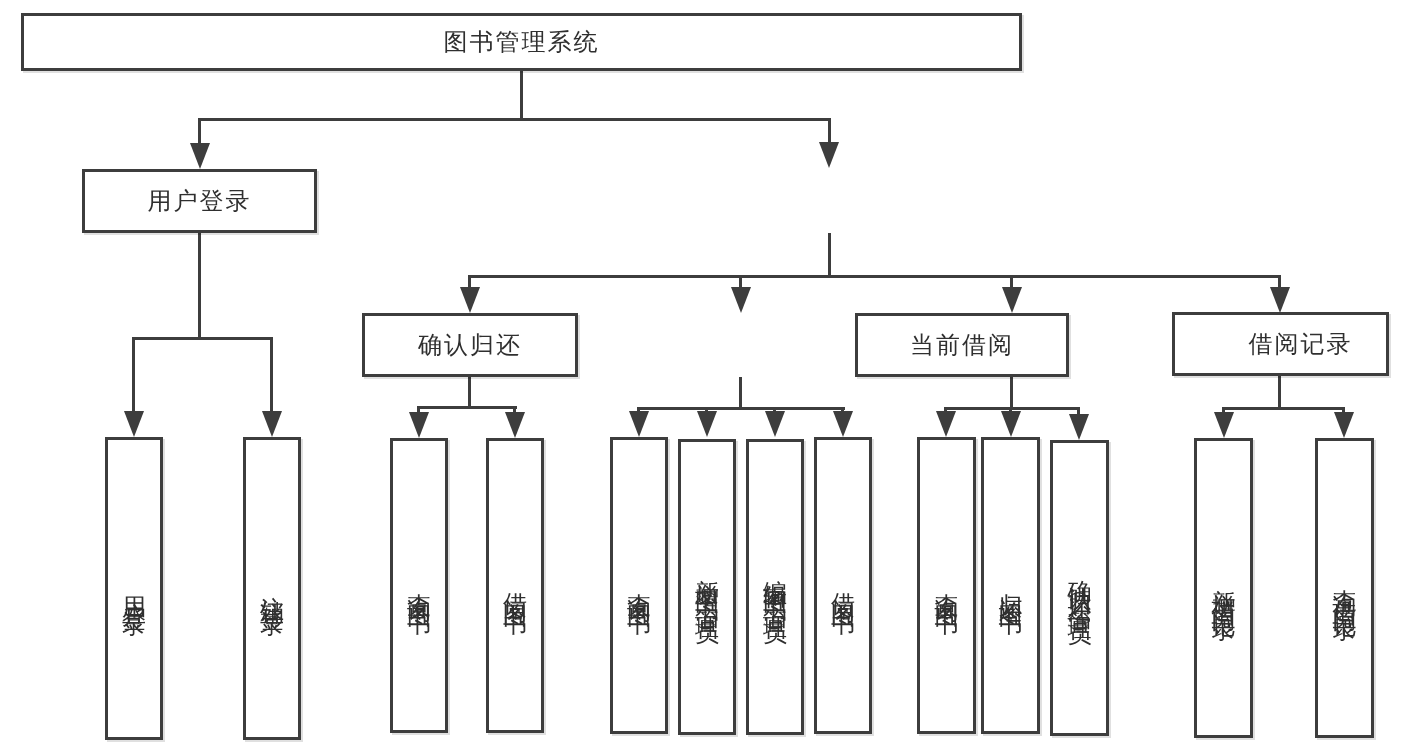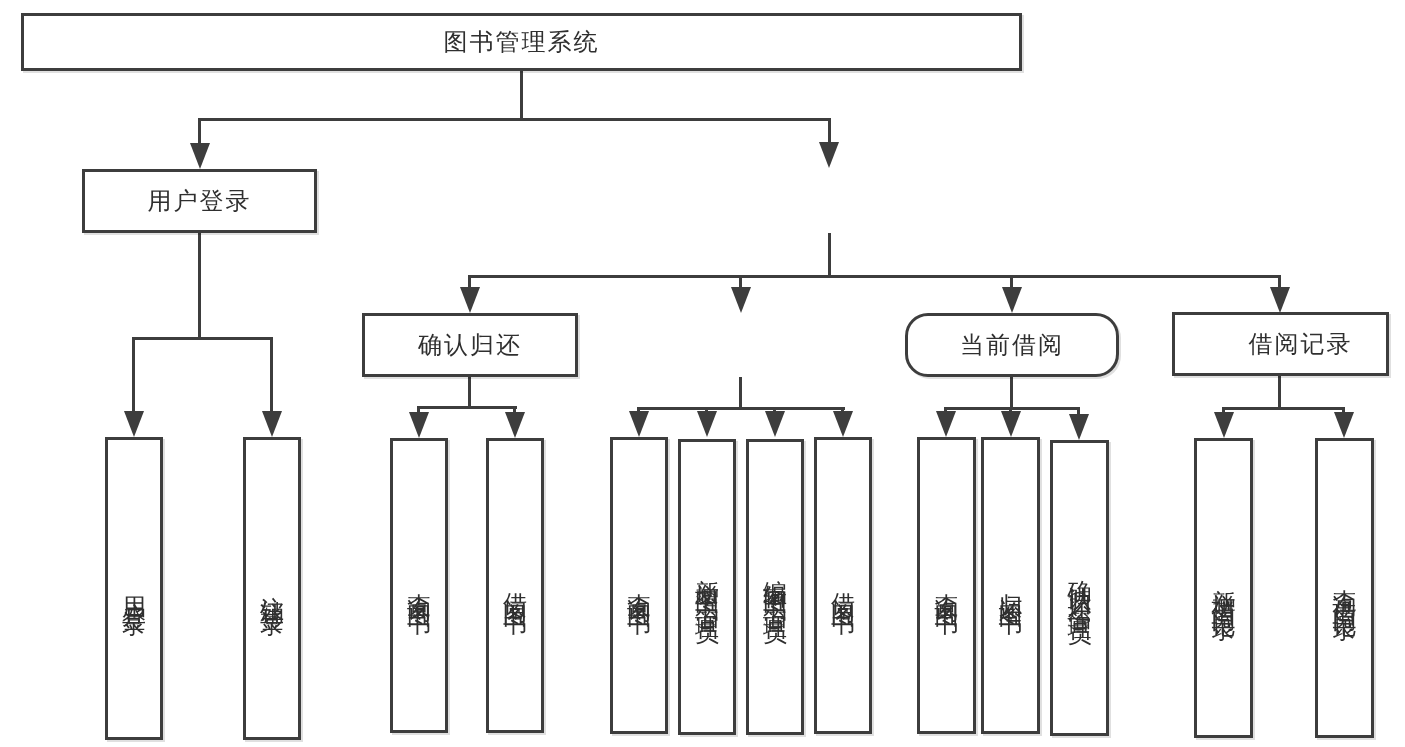--- a/index.html
+++ b/index.html
@@ -92,21 +92,21 @@
   <div class="vline" style="left:468px; top:275px; height:14px;"></div>
   <div class="arrow" style="left:460px; top:287px;"></div>
   <div class="vline" style="left:739px; top:275px; height:14px;"></div>
   <div class="arrow" style="left:731px; top:287px;"></div>
   <div class="vline" style="left:1010px; top:275px; height:14px;"></div>
   <div class="arrow" style="left:1002px; top:287px;"></div>
   <div class="vline" style="left:1278px; top:275px; height:14px;"></div>
   <div class="arrow" style="left:1270px; top:287px;"></div>
 
   <div class="box" style="left:362px; top:313px; width:216px; height:64px;">确认归还</div>
-  <div class="box" style="left:905px; top:313px; width:214px; height:64px;border-radius:23px;">当前借阅</div>
+  <div class="box" style="left:855px; top:313px; width:214px; height:64px;">当前借阅</div>
   <div class="box" style="left:1172px; top:312px; width:217px; height:64px;padding-left:40px;">借阅记录</div>
 
   <div class="vline" style="left:468px; top:377px; height:31px;"></div>
   <div class="hline" style="left:417px; top:406px; width:100px;"></div>
   <div class="vline" style="left:417px; top:406px; height:10px;"></div>
   <div class="arrow" style="left:409px; top:412px;"></div>
   <div class="vline" style="left:513px; top:406px; height:10px;"></div>
   <div class="arrow" style="left:505px; top:412px;"></div>
 
   <div class="vline" style="left:739px; top:377px; height:32px;"></div>

